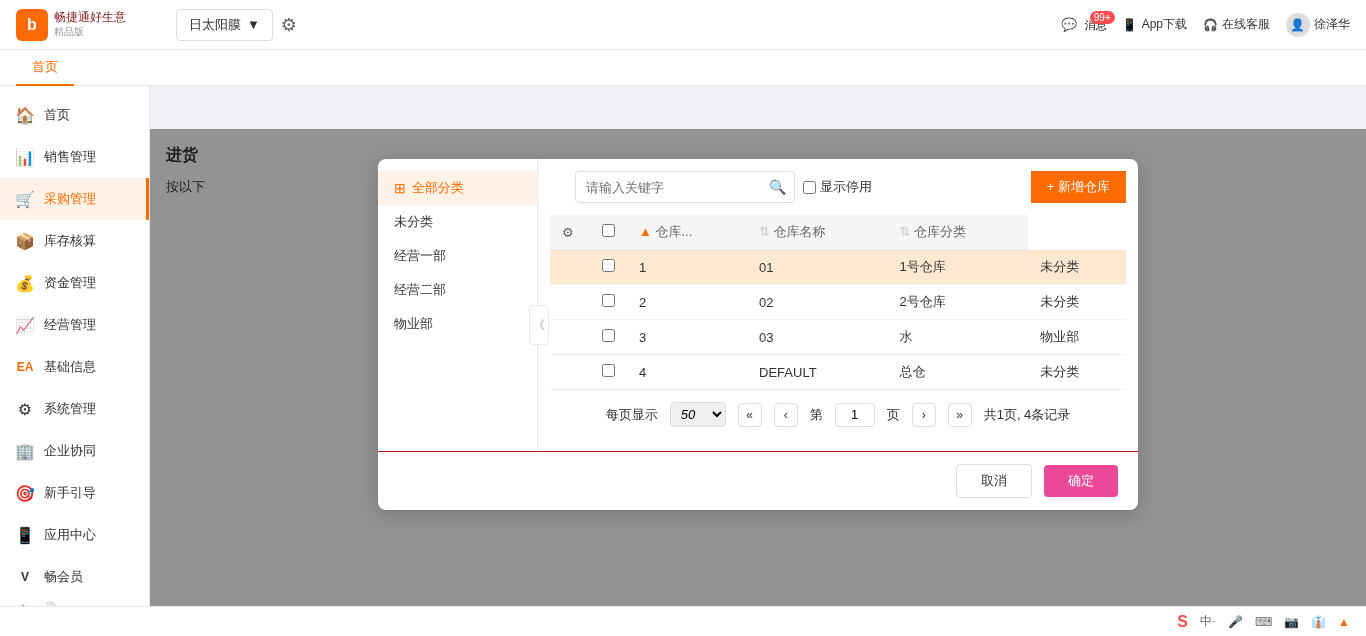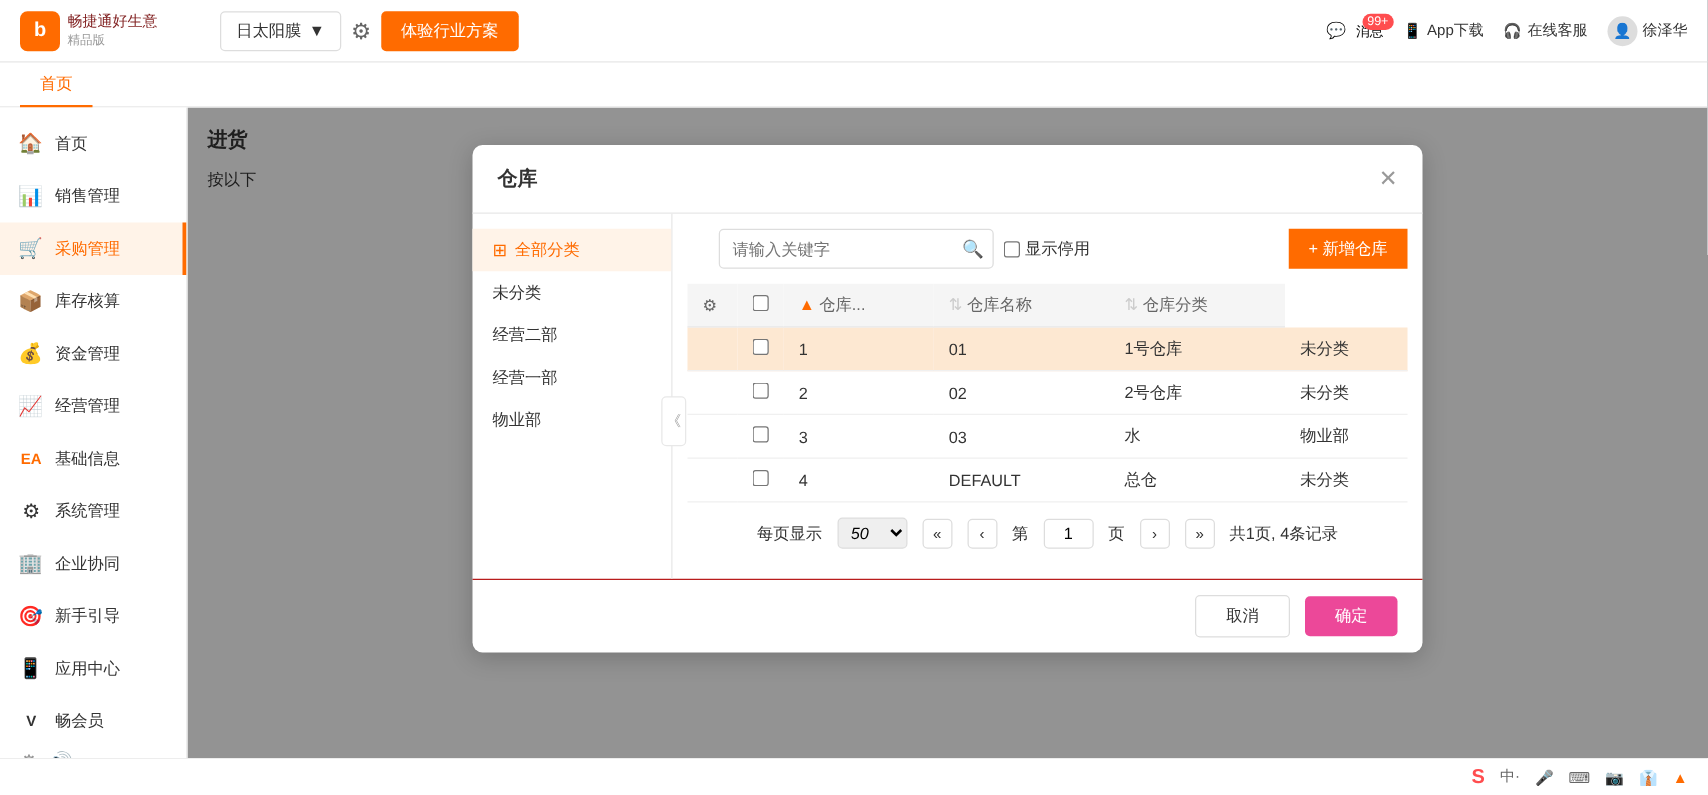--- a/index.html
+++ b/index.html
@@ -70,21 +70,21 @@
       padding-top: 8px; flex-shrink: 0;
     }
     .sidebar-item {
       display: flex; align-items: center; gap: 10px;
       padding: 12px 16px; cursor: pointer; color: #333; font-size: 13px;
     }
     .sidebar-item.active { background: #fff3e8; color: #ff6b00; border-right: 3px solid #ff6b00; }
     .sidebar-icon { width: 18px; height: 18px; display: flex; align-items: center; justify-content: center; font-size: 16px; }
 
     
-    .content-area { flex: 1; background: #f5f5f5; position: relative; overflow: hidden; }
+    .content-area { flex: 1; background: #f5f5f5; position: relative; overflow: hidden; margin-top: 43px; }
     .content-inner { padding: 16px; }
 
     
     .overlay {
       position: absolute; top: 0; left: 0; right: 0; bottom: 0;
       background: rgba(0,0,0,0.4); z-index: 100;
       display: flex; align-items: flex-start; justify-content: center;
       padding-top: 30px;
     }
 
@@ -208,21 +208,20 @@
     </div>
   </div>
 
   <div class="store-selector">
     <span>日太阳膜</span>
     <span>▼</span>
   </div>
 
   <div class="gear-btn">⚙</div>
 
-  <button class="trial-btn">体验行业方案</button>
 
   <div class="header-actions">
     <div class="msg-badge">
       <span>💬</span>
       <span class="badge">99+</span>
       <span style="font-size:11px;margin-left:4px;">消息</span>
     </div>
     <div class="header-icon-item">
       <span>📱</span>
       <span>App下载</span>
@@ -305,40 +304,36 @@
     <div class="content-inner">
       <div style="display:flex;align-items:center;margin-bottom:12px;">
         <span style="font-size:16px;font-weight:bold;color:#333;">进货</span>
       </div>
       <div style="font-size:13px;color:#333;margin-bottom:8px;">按以下</div>
     </div>
 
     <div class="overlay">
       <div class="dialog">
 
-        <div class="dialog-header">
-          <span class="dialog-title">仓库</span>
-          <span class="dialog-close">✕</span>
-        </div>
 
         <div class="dialog-body">
 
           <div class="left-panel">
             <div class="category-item active">
               <span style="color:#ff6b00;font-size:14px;">⊞</span>
               <span>全部分类</span>
             </div>
             <div class="category-item">
               <span>未分类</span>
             </div>
             <div class="category-item">
+              <span>经营一部</span>
+            </div>
+            <div class="category-item">
               <span>经营二部</span>
-            </div>
-            <div class="category-item">
-              <span>经营一部</span>
             </div>
             <div class="category-item">
               <span>物业部</span>
             </div>
             <div class="collapse-btn">
               <span>《</span>
             </div>
           </div>
 
           <div class="right-panel">

